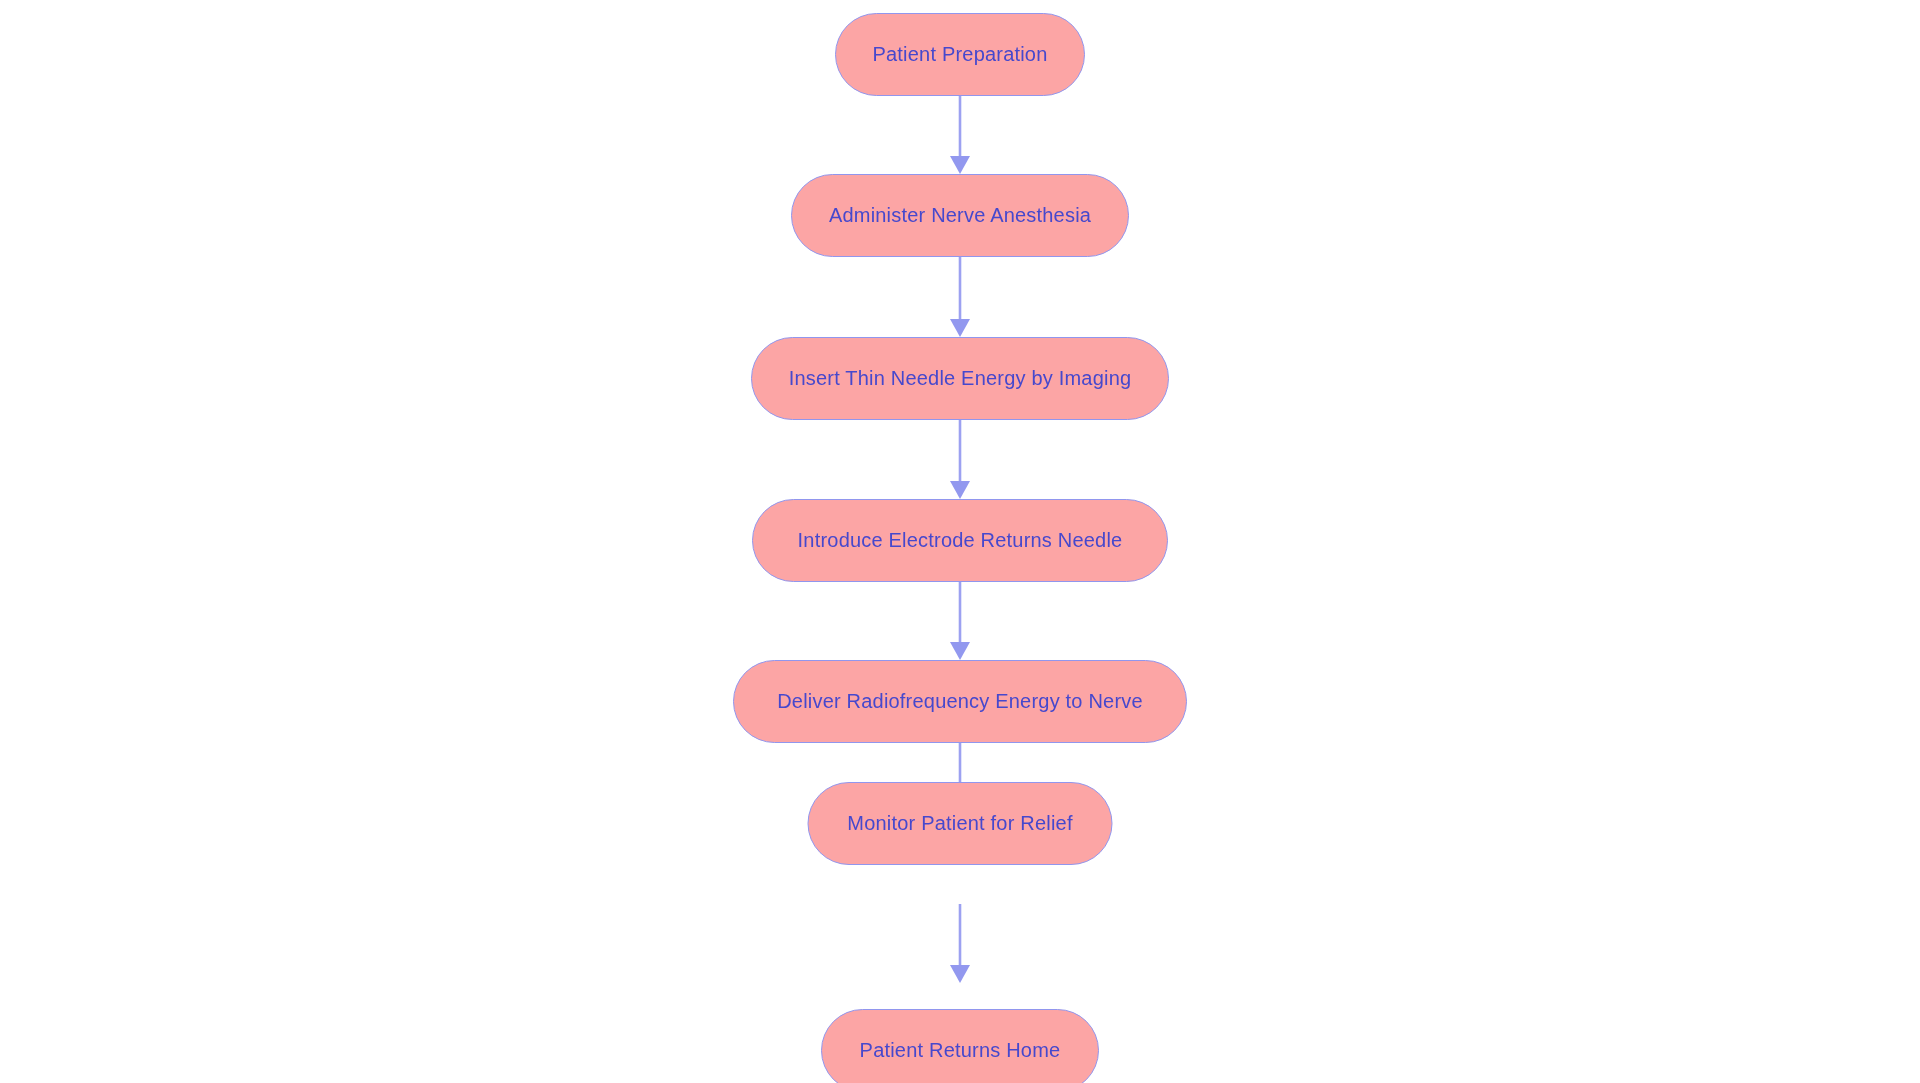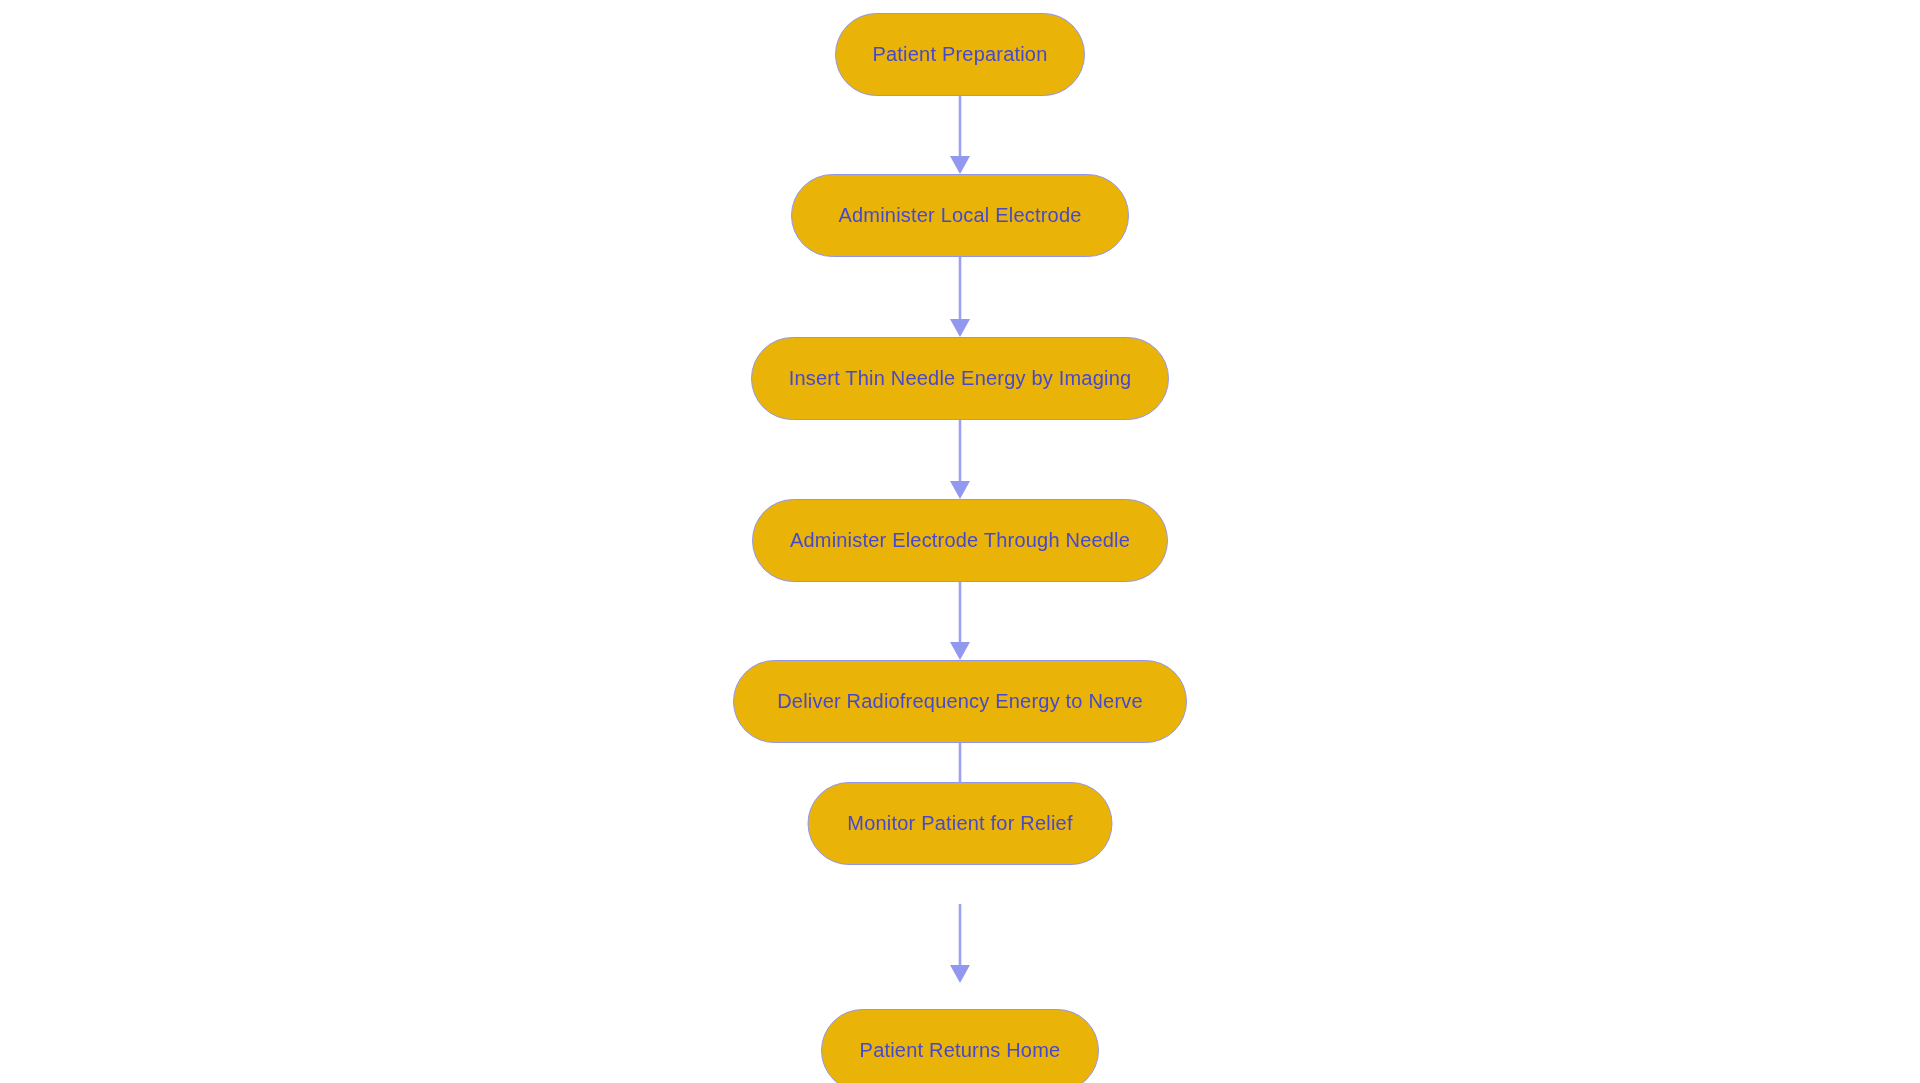--- a/index.html
+++ b/index.html
@@ -14,21 +14,21 @@
     background: #ffffff;
     overflow: hidden;
     font-family: "Liberation Sans", "DejaVu Sans", sans-serif;
   }
   .flow-node {
     position: absolute;
     left: 50%;
     transform: translateX(-50%);
     height: 83px;
     box-sizing: border-box;
-    background: #eab308;
+    background: #fca5a5;
     border: 1.5px solid #9196ee;
     border-radius: 42px;
     display: flex;
     align-items: center;
     justify-content: center;
     white-space: nowrap;
     font-size: 20px;
     letter-spacing: 0.2px;
     color: #4648cd;
   }
@@ -64,21 +64,21 @@
   </div>
 
   <div class="flow-arrow a1">
     <svg viewBox="0 0 24 78" preserveAspectRatio="none">
       <line x1="12" y1="0" x2="12" y2="62" stroke="#9ca1f1" stroke-width="2.6"></line>
       <polygon points="2,60 22,60 12,78" fill="#9298ef"></polygon>
     </svg>
   </div>
 
   <div class="flow-node n2">
-    <span class="label">Administer Local Electrode</span>
+    <span class="label">Administer Nerve Anesthesia</span>
   </div>
 
   <div class="flow-arrow a2">
     <svg viewBox="0 0 24 80" preserveAspectRatio="none">
       <line x1="12" y1="0" x2="12" y2="64" stroke="#9ca1f1" stroke-width="2.6"></line>
       <polygon points="2,62 22,62 12,80" fill="#9298ef"></polygon>
     </svg>
   </div>
 
   <div class="flow-node n3">
@@ -86,21 +86,21 @@
   </div>
 
   <div class="flow-arrow a3">
     <svg viewBox="0 0 24 79" preserveAspectRatio="none">
       <line x1="12" y1="0" x2="12" y2="63" stroke="#9ca1f1" stroke-width="2.6"></line>
       <polygon points="2,61 22,61 12,79" fill="#9298ef"></polygon>
     </svg>
   </div>
 
   <div class="flow-node n4">
-    <span class="label">Administer Electrode Through Needle</span>
+    <span class="label">Introduce Electrode Returns Needle</span>
   </div>
 
   <div class="flow-arrow a4">
     <svg viewBox="0 0 24 78" preserveAspectRatio="none">
       <line x1="12" y1="0" x2="12" y2="62" stroke="#9ca1f1" stroke-width="2.6"></line>
       <polygon points="2,60 22,60 12,78" fill="#9298ef"></polygon>
     </svg>
   </div>
 
   <div class="flow-node n5">

